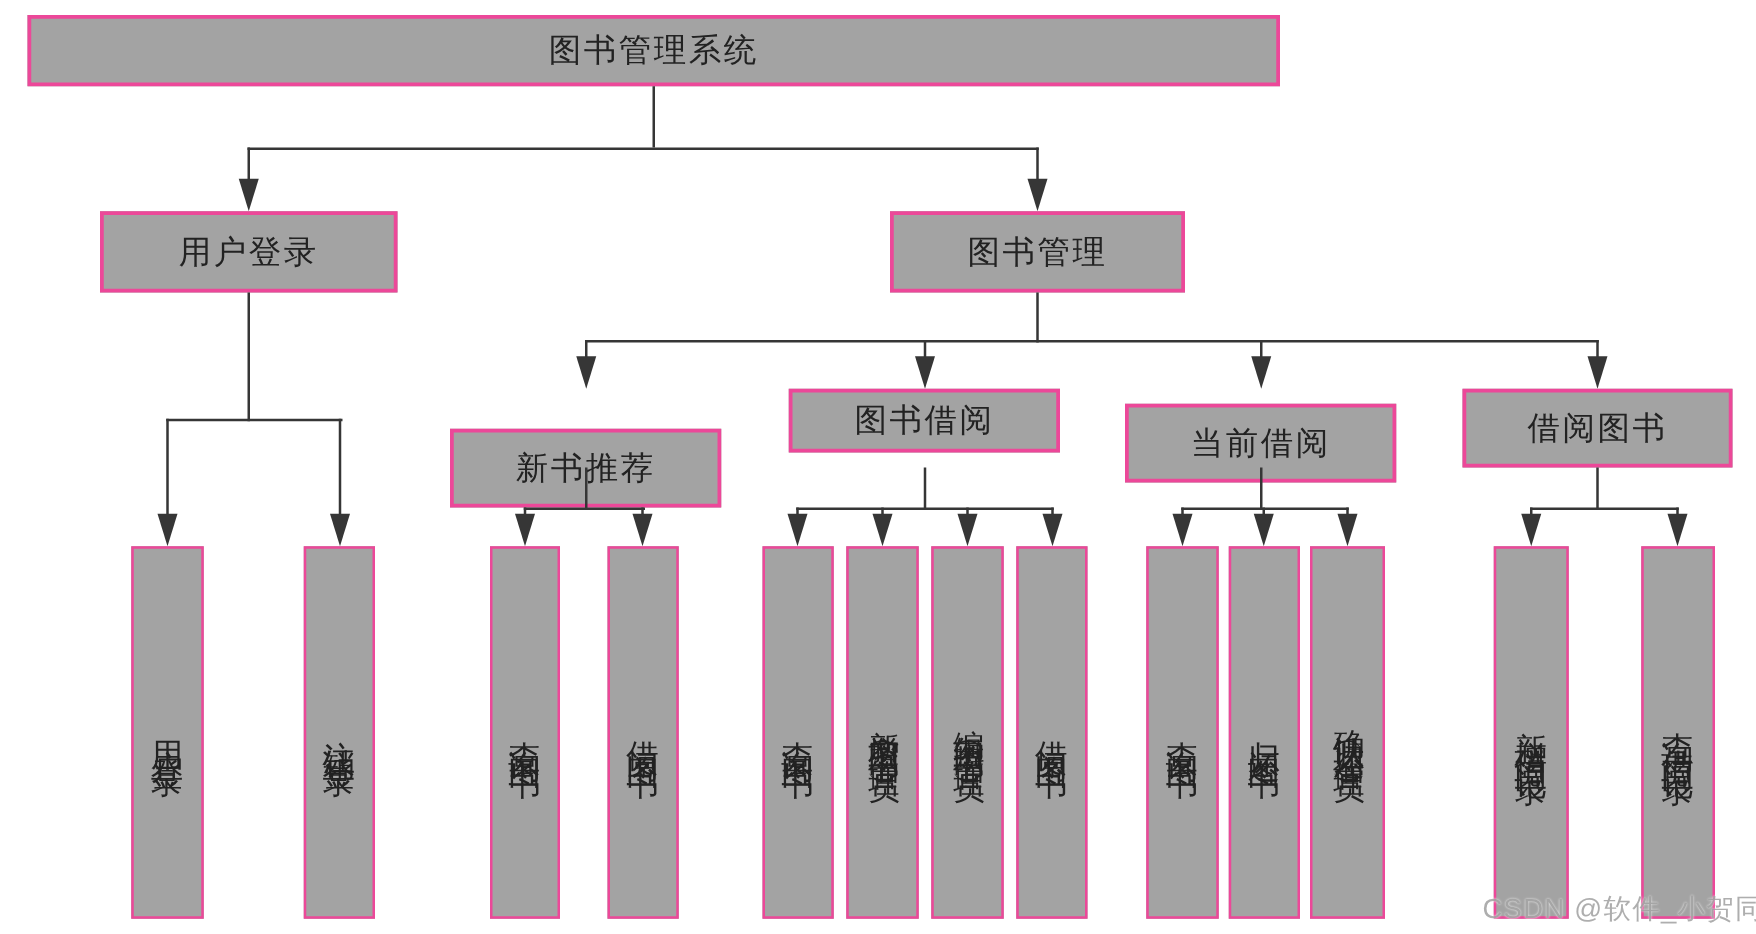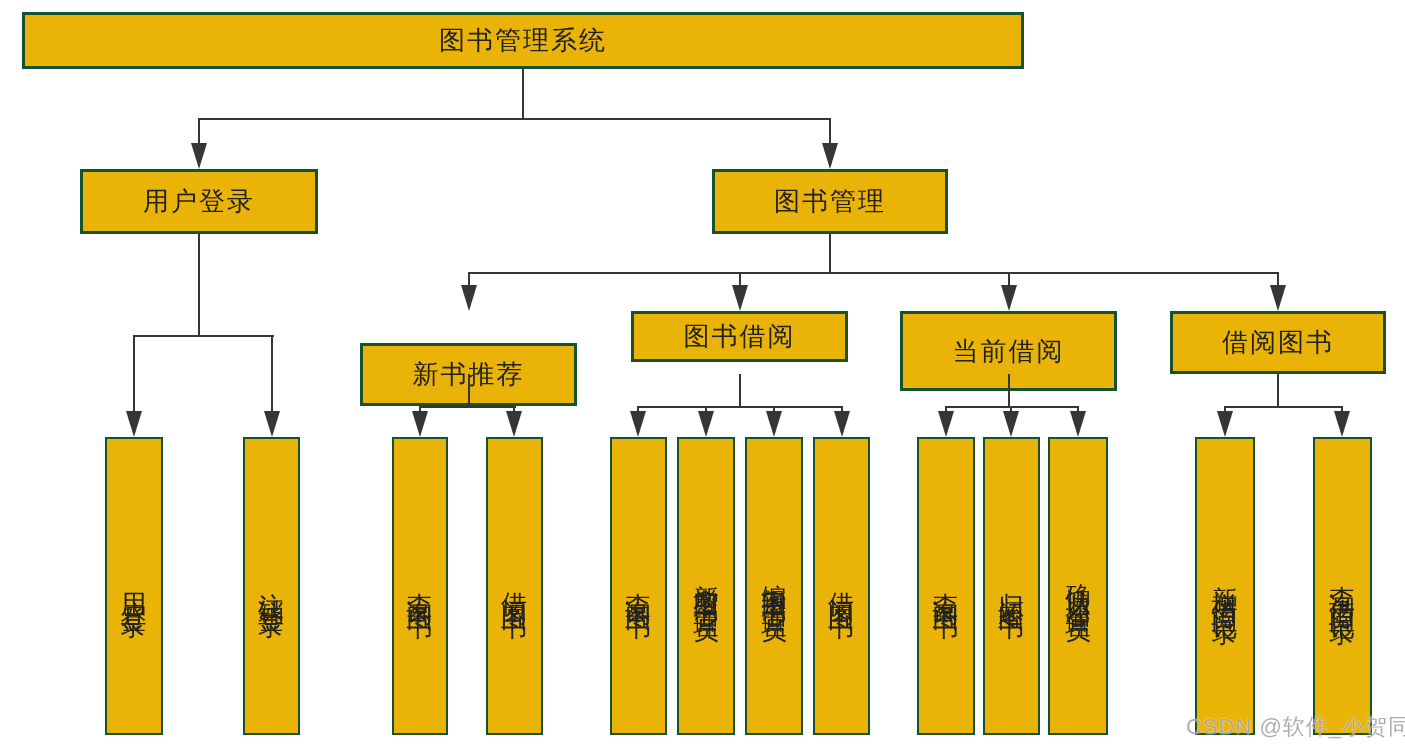--- a/index.html
+++ b/index.html
@@ -6,22 +6,22 @@
   .canvas{
     position:relative;
     width:1405px;height:747px;
     background:#ffffff;
     font-family:"Liberation Sans", sans-serif;
     overflow:hidden;
   }
   .node{
     position:absolute;
     box-sizing:border-box;
-    background:#eab308;
-    border:3px solid #14532d;
+    background:#a3a3a3;
+    border:3px solid #ec4899;
     display:flex;
     align-items:center;
     justify-content:center;
     color:#222222;
   }
   .node.h{
     font-size:26px;
     letter-spacing:2px;
     white-space:nowrap;
   }
@@ -101,21 +101,21 @@
   <div class="arrow" style="left:1001px;top:285px;"></div>
   <div class="vline" style="left:1277px;top:272px;height:15px;"></div>
   <div class="arrow" style="left:1270px;top:285px;"></div>
 
   <div class="node h" style="left:360px;top:311px;width:217px;height:63px;margin-top:32px;">
     <span>新书推荐</span>
   </div>
   <div class="node h" style="left:631px;top:311px;width:217px;height:51px;">
     <span>图书借阅</span>
   </div>
-  <div class="node h" style="left:900px;top:311px;width:217px;height:80px;">
+  <div class="node h" style="left:900px;top:323px;width:217px;height:63px;">
     <span>当前借阅</span>
   </div>
   <div class="node h" style="left:1170px;top:311px;width:216px;height:63px;">
     <span>借阅图书</span>
   </div>
 
   <div class="vline" style="left:468px;top:374px;height:34px;"></div>
   <div class="hline" style="left:419px;top:406px;width:97px;"></div>
   <div class="vline" style="left:419px;top:406px;height:8px;"></div>
   <div class="arrow" style="left:412px;top:411px;"></div>

